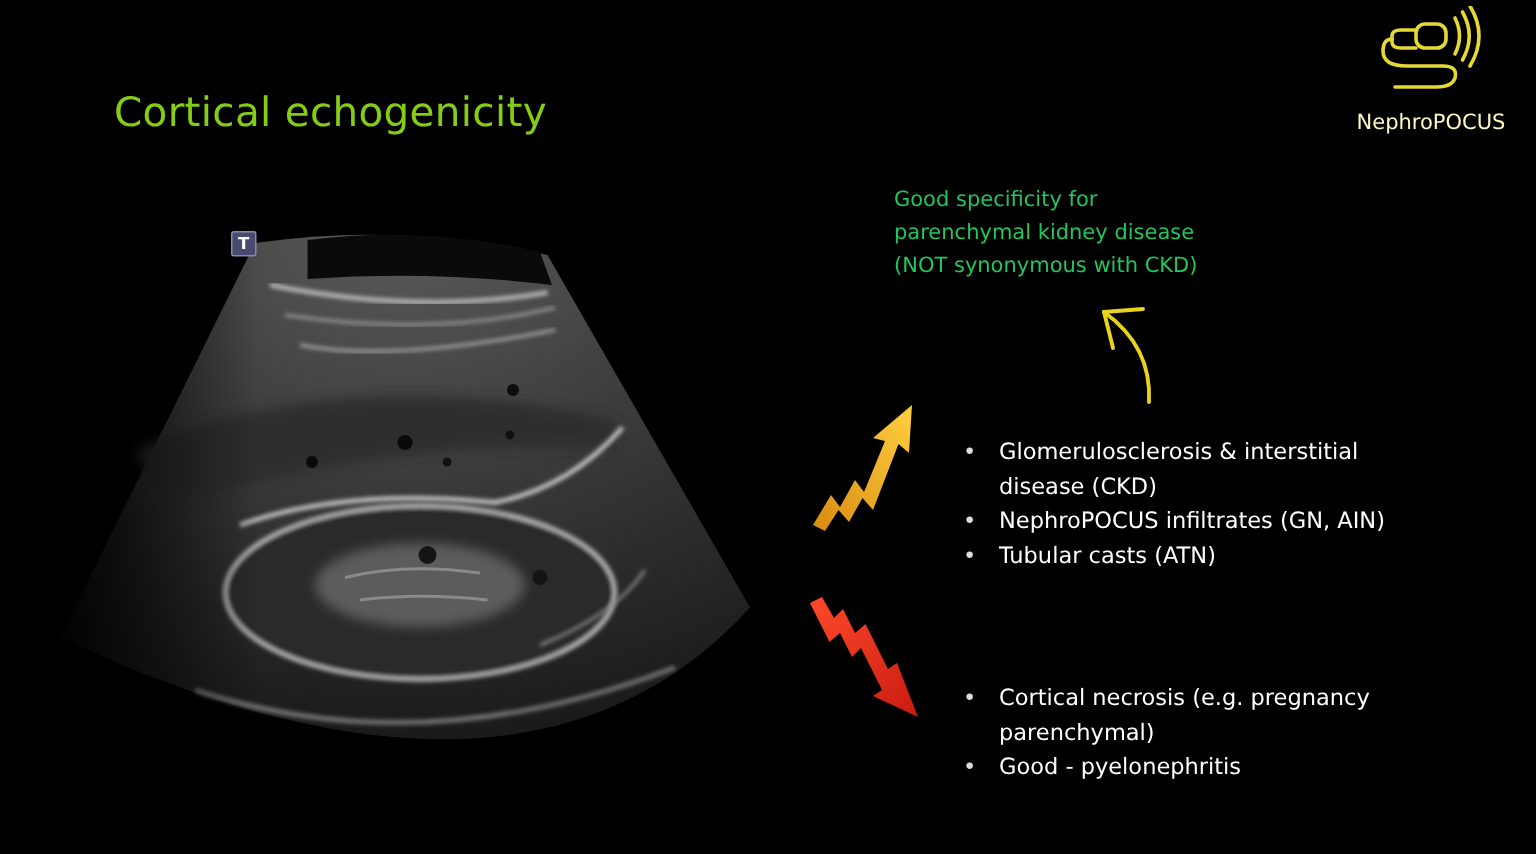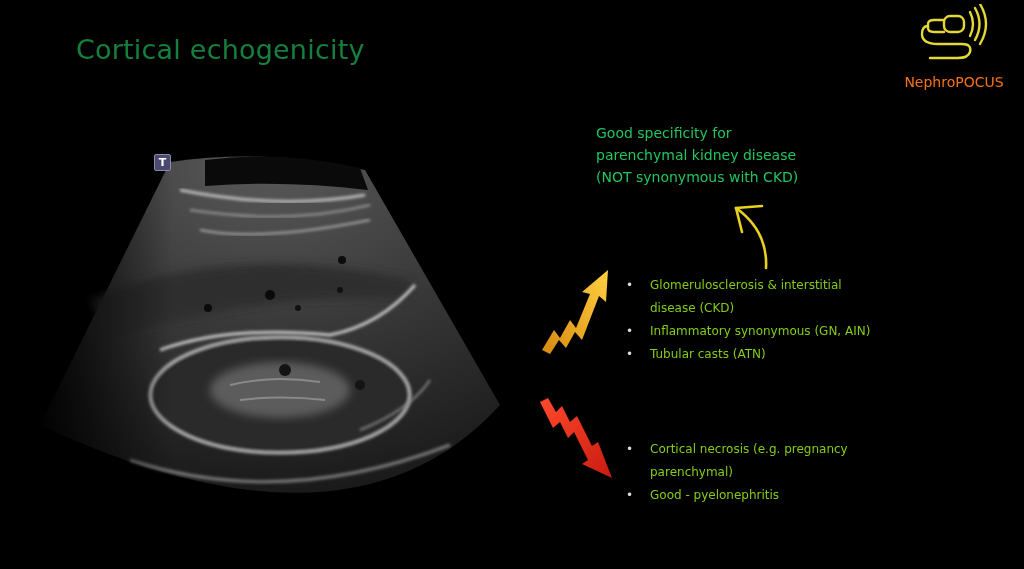--- a/index.html
+++ b/index.html
@@ -1,46 +1,46 @@
 <!DOCTYPE html>
 <html><head>
   <meta charset="utf-8">
   <style>
     html, body { margin: 0; padding: 0; }
     body {
       width: 1024px; height: 569px; background: #000; overflow: hidden;
       position: relative; font-family: "DejaVu Sans", sans-serif;
     }
     .title {
-      position: absolute; left: 76px; top: 34px;
-      font-size: 27px; color: #15803d; letter-spacing: 0.2px;
+      position: absolute; left: 76px; top: 60px;
+      font-size: 27px; color: #84cc16; letter-spacing: 0.2px;
     }
     .logo { position: absolute; left: 894px; top: 4px; width: 120px; height: 88px; }
     .logo svg { position: absolute; left: 24px; top: 0; }
     .logo-text {
       position: absolute; left: 0; top: 70px; width: 120px; text-align: center;
-      font-size: 14px; color: #f97316;
+      font-size: 14px; color: #fef9c3;
     }
     .us-badge {
       position: absolute; left: 154px; top: 154px; width: 15px; height: 15px;
       background: #4a4a70; border: 1px solid #8a8aa8; border-radius: 2px;
       color: #fff; font-size: 11px; font-weight: bold; text-align: center; line-height: 15px;
       font-family: "DejaVu Sans", sans-serif;
     }
     .ultrasound { position: absolute; left: 30px; top: 150px; }
     .note {
       position: absolute; left: 596px; top: 122px;
       font-size: 14px; line-height: 22px; color: #22c55e;
     }
     .curved-arrow { position: absolute; left: 724px; top: 196px; }
     .arrow-up { position: absolute; left: 540px; top: 268px; }
     .arrow-down { position: absolute; left: 540px; top: 398px; }
     ul.bullets {
-      position: absolute; margin: 0; padding: 0; list-style: none;
-      font-size: 12px; line-height: 23px; color: #84cc16;
+      position: absolute; margin: 16px; padding: 0; list-style: none;
+      font-size: 15px; line-height: 23px; color: #ffffff;
     }
     ul.bullets li { position: relative; padding-left: 24px; }
     ul.bullets li::before {
       content: "\2022"; position: absolute; left: 0; top: 0; color: #dcdcdc;
     }
     .list-up { left: 626px; top: 274px; width: 320px; }
     .list-down { left: 626px; top: 438px; width: 320px; }
   </style>
 </head>
 <body>
@@ -135,21 +135,21 @@
   </defs>
   <path d="M2 82 L14 62 L20 70 L30 52 L36 60 L50 26 L42 24 L68 2 L66 34 L59 28 L42 72 L35 64 L26 80 L19 72 L10 86 Z" fill="url(#ug)"></path>
 </svg>
 
 <ul class="bullets list-up">
   <li>
     <span>Glomerulosclerosis &amp; interstitial</span><br>
     <span>disease (CKD)</span>
   </li>
   <li>
-    <span>Inflammatory synonymous (GN, AIN)</span>
+    <span>NephroPOCUS infiltrates (GN, AIN)</span>
   </li>
   <li>
     <span>Tubular casts (ATN)</span>
   </li>
 </ul>
 
 <svg class="arrow-down" width="76" height="82" viewBox="0 0 76 82">
   <defs>
     <linearGradient id="dg" x1="0" x2="1" y1="0" y2="1">
       <stop offset="0%" stop-color="#ff4a2a"></stop>

